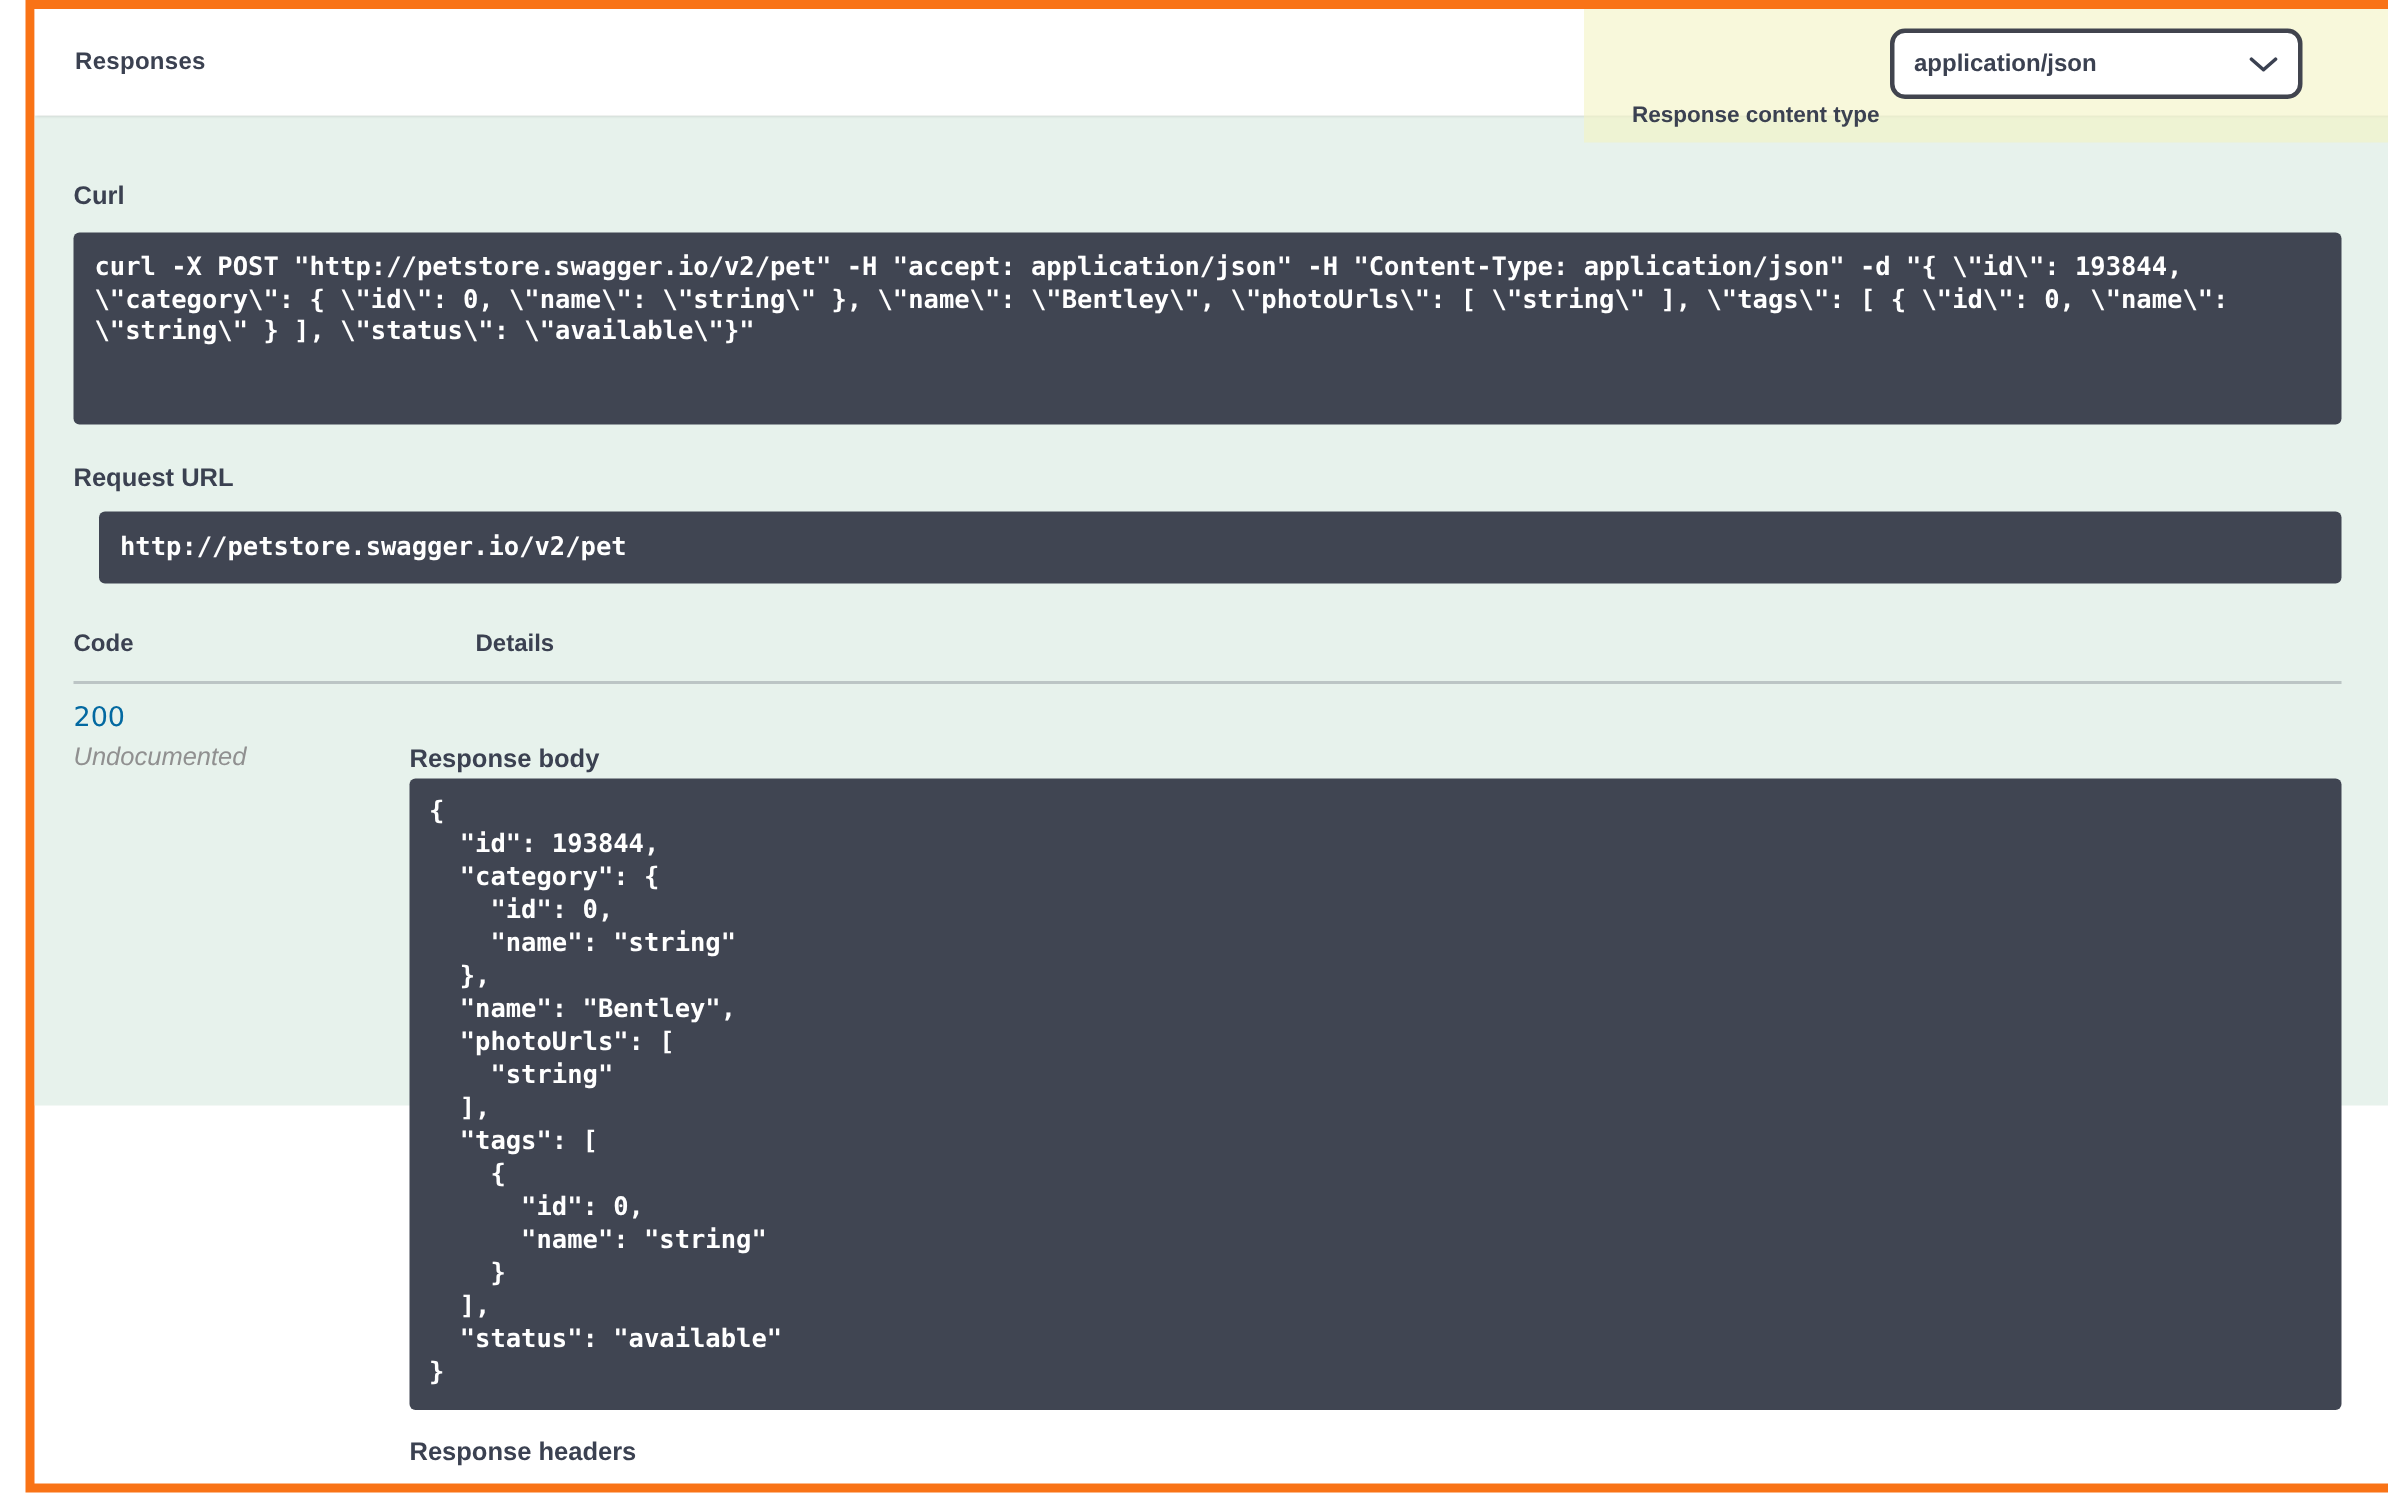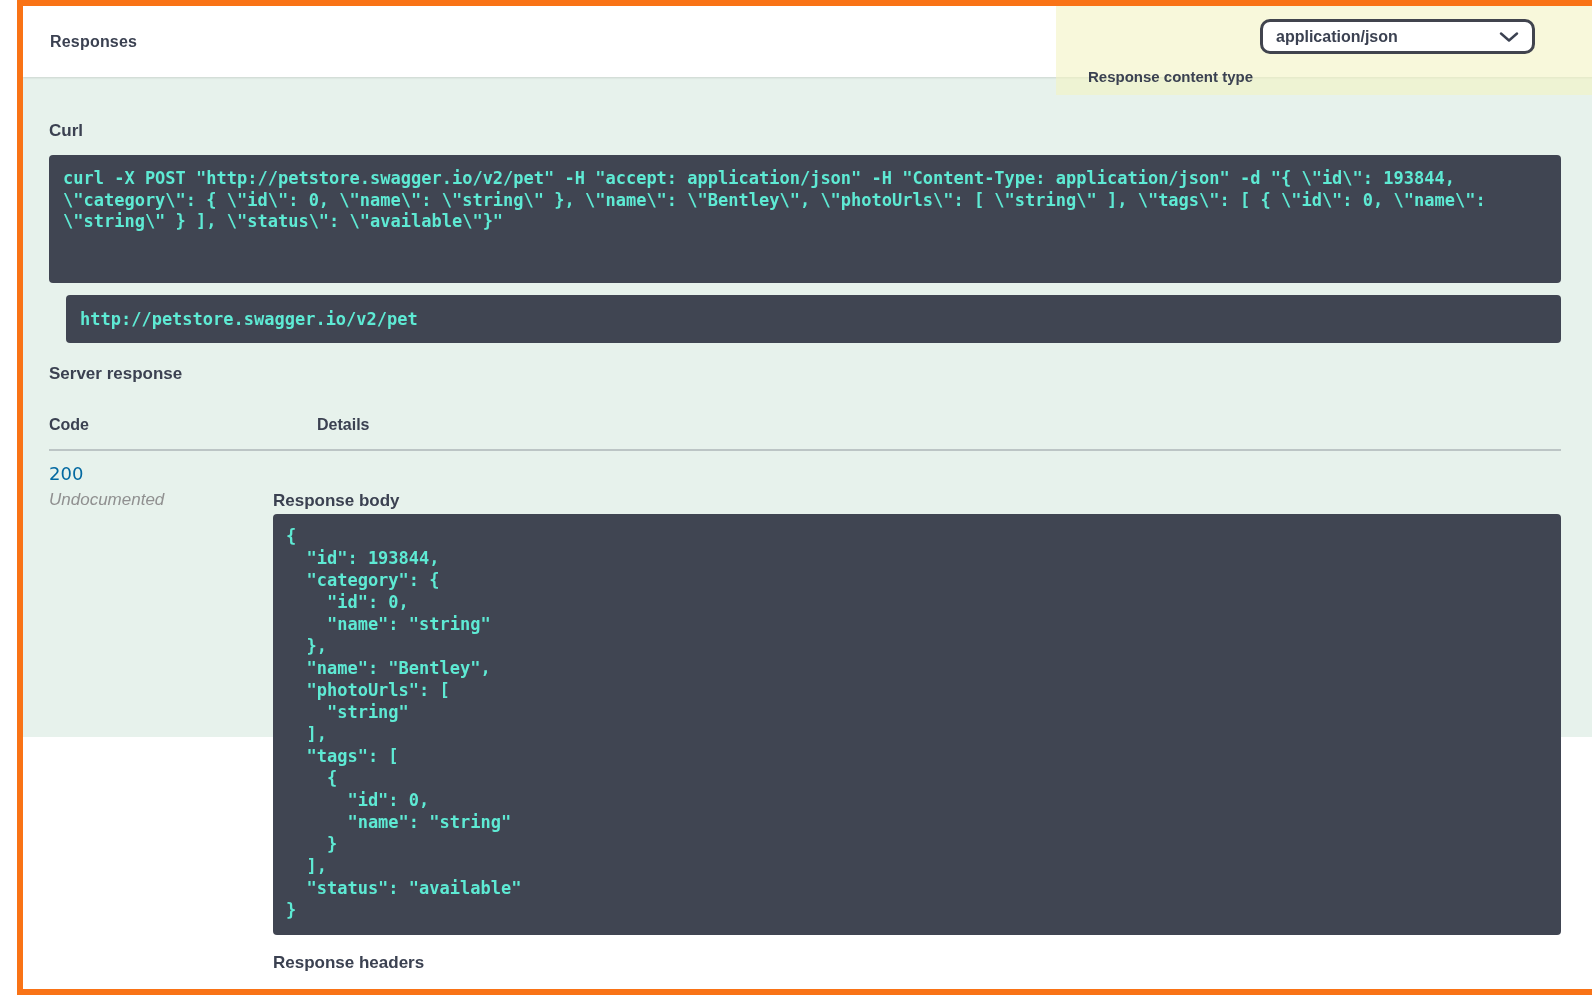--- a/index.html
+++ b/index.html
@@ -3,26 +3,26 @@
 <meta charset="utf-8">
 <style>
   * { margin:0; padding:0; box-sizing:border-box; }
   html,body { width:1592px; height:996px; background:#fff; }
   body { font-family:"Liberation Sans",sans-serif; position:relative; }
   .frame { position:absolute; left:17px; top:0; width:1592px; height:995px; border:6px solid #f97316; background:#fff; overflow:hidden; }
   .topbar { height:71px; background:#fff; display:flex; align-items:center; padding:0 27px; position:relative; z-index:1; box-shadow:0 1px 2px rgba(0,0,0,0.12); }
   .topbar h4 { font-size:16px; font-weight:700; color:#3b4151; letter-spacing:0.2px; }
   .highlight { position:absolute; left:1033px; top:0; width:555px; height:89px; background:rgba(243,243,195,0.6); z-index:2; }
   .ct-label { position:absolute; left:32px; top:31px; font-size:15px; font-weight:700; color:#3b4151;margin-top:31px; }
-  .select { position:absolute; left:204px; top:13px; width:275px; height:35px; background:#fff; border:3px solid #41444e; border-radius:10px; display:flex; align-items:center; justify-content:space-between; padding:0 13px; cursor:pointer; }
+  .select { position:absolute; left:204px; top:13px; width:275px; height:47px; background:#fff; border:3px solid #41444e; border-radius:10px; display:flex; align-items:center; justify-content:space-between; padding:0 13px; cursor:pointer; }
   .select .val { font-size:16px; font-weight:700; color:#3b4151; }
   .section { background:#e7f2ec; height:660px; padding:4px 42px 0 26px; position:relative; }
   h5.lbl { font-size:17px; font-weight:700; color:#3b4151; line-height:20px; }
   .lbl-curl { padding-top:40px; }
-  .codeblock { background:#404552; border-radius:4px; color:#5eead4; font-family:"DejaVu Sans Mono",monospace; font-weight:700; }
+  .codeblock { background:#404552; border-radius:4px; color:#ffffff; font-family:"DejaVu Sans Mono",monospace; font-weight:700; }
   .curl-block { margin-top:14px; height:128px; padding:13px 14px; font-size:17px; line-height:21.5px; white-space:pre-wrap; word-break:normal; overflow:hidden; }
   .lbl-url { margin-top:26px; }
   .url-block { margin-top:12px; height:48px; padding:13px 14px; font-size:17px; line-height:22px; white-space:pre;margin-left:17px; }
   .lbl-server { margin-top:21px; }
   .rtable { margin-top:31px; }
   .thead { display:flex; padding-bottom:15px; border-bottom:2px solid rgba(59,65,81,0.25);gap:44px; }
   .th { font-size:16px; font-weight:700; color:#3b4151; line-height:19px; }
   .col-code { width:224px; flex:0 0 224px; }
   .col-details { flex:1; }
   .trow { display:flex; }
@@ -38,23 +38,23 @@
 
 <div class="frame">
   <div class="topbar">
     <h4>Responses</h4>
   </div>
 
   <div class="section">
     <h5 class="lbl lbl-curl">Curl</h5>
     <div class="codeblock curl-block">curl -X POST "http://petstore.swagger.io/v2/pet" -H "accept: application/json" -H "Content-Type: application/json" -d "{ \"id\": 193844, \"category\": { \"id\": 0, \"name\": \"string\" }, \"name\": \"Bentley\", \"photoUrls\": [ \"string\" ], \"tags\": [ { \"id\": 0, \"name\": \"string\" } ], \"status\": \"available\"}"</div>
 
+    <h5 class="lbl lbl-url">Request URL</h5>
     <div class="codeblock url-block">http://petstore.swagger.io/v2/pet</div>
 
-    <h5 class="lbl lbl-server">Server response</h5>
 
     <div class="rtable">
       <div class="thead">
         <div class="th col-code">Code</div>
         <div class="th col-details">Details</div>
       </div>
       <div class="trow">
         <div class="col-code cell-code">
           <div class="status-code">200</div>
           <div class="undoc">Undocumented</div>

